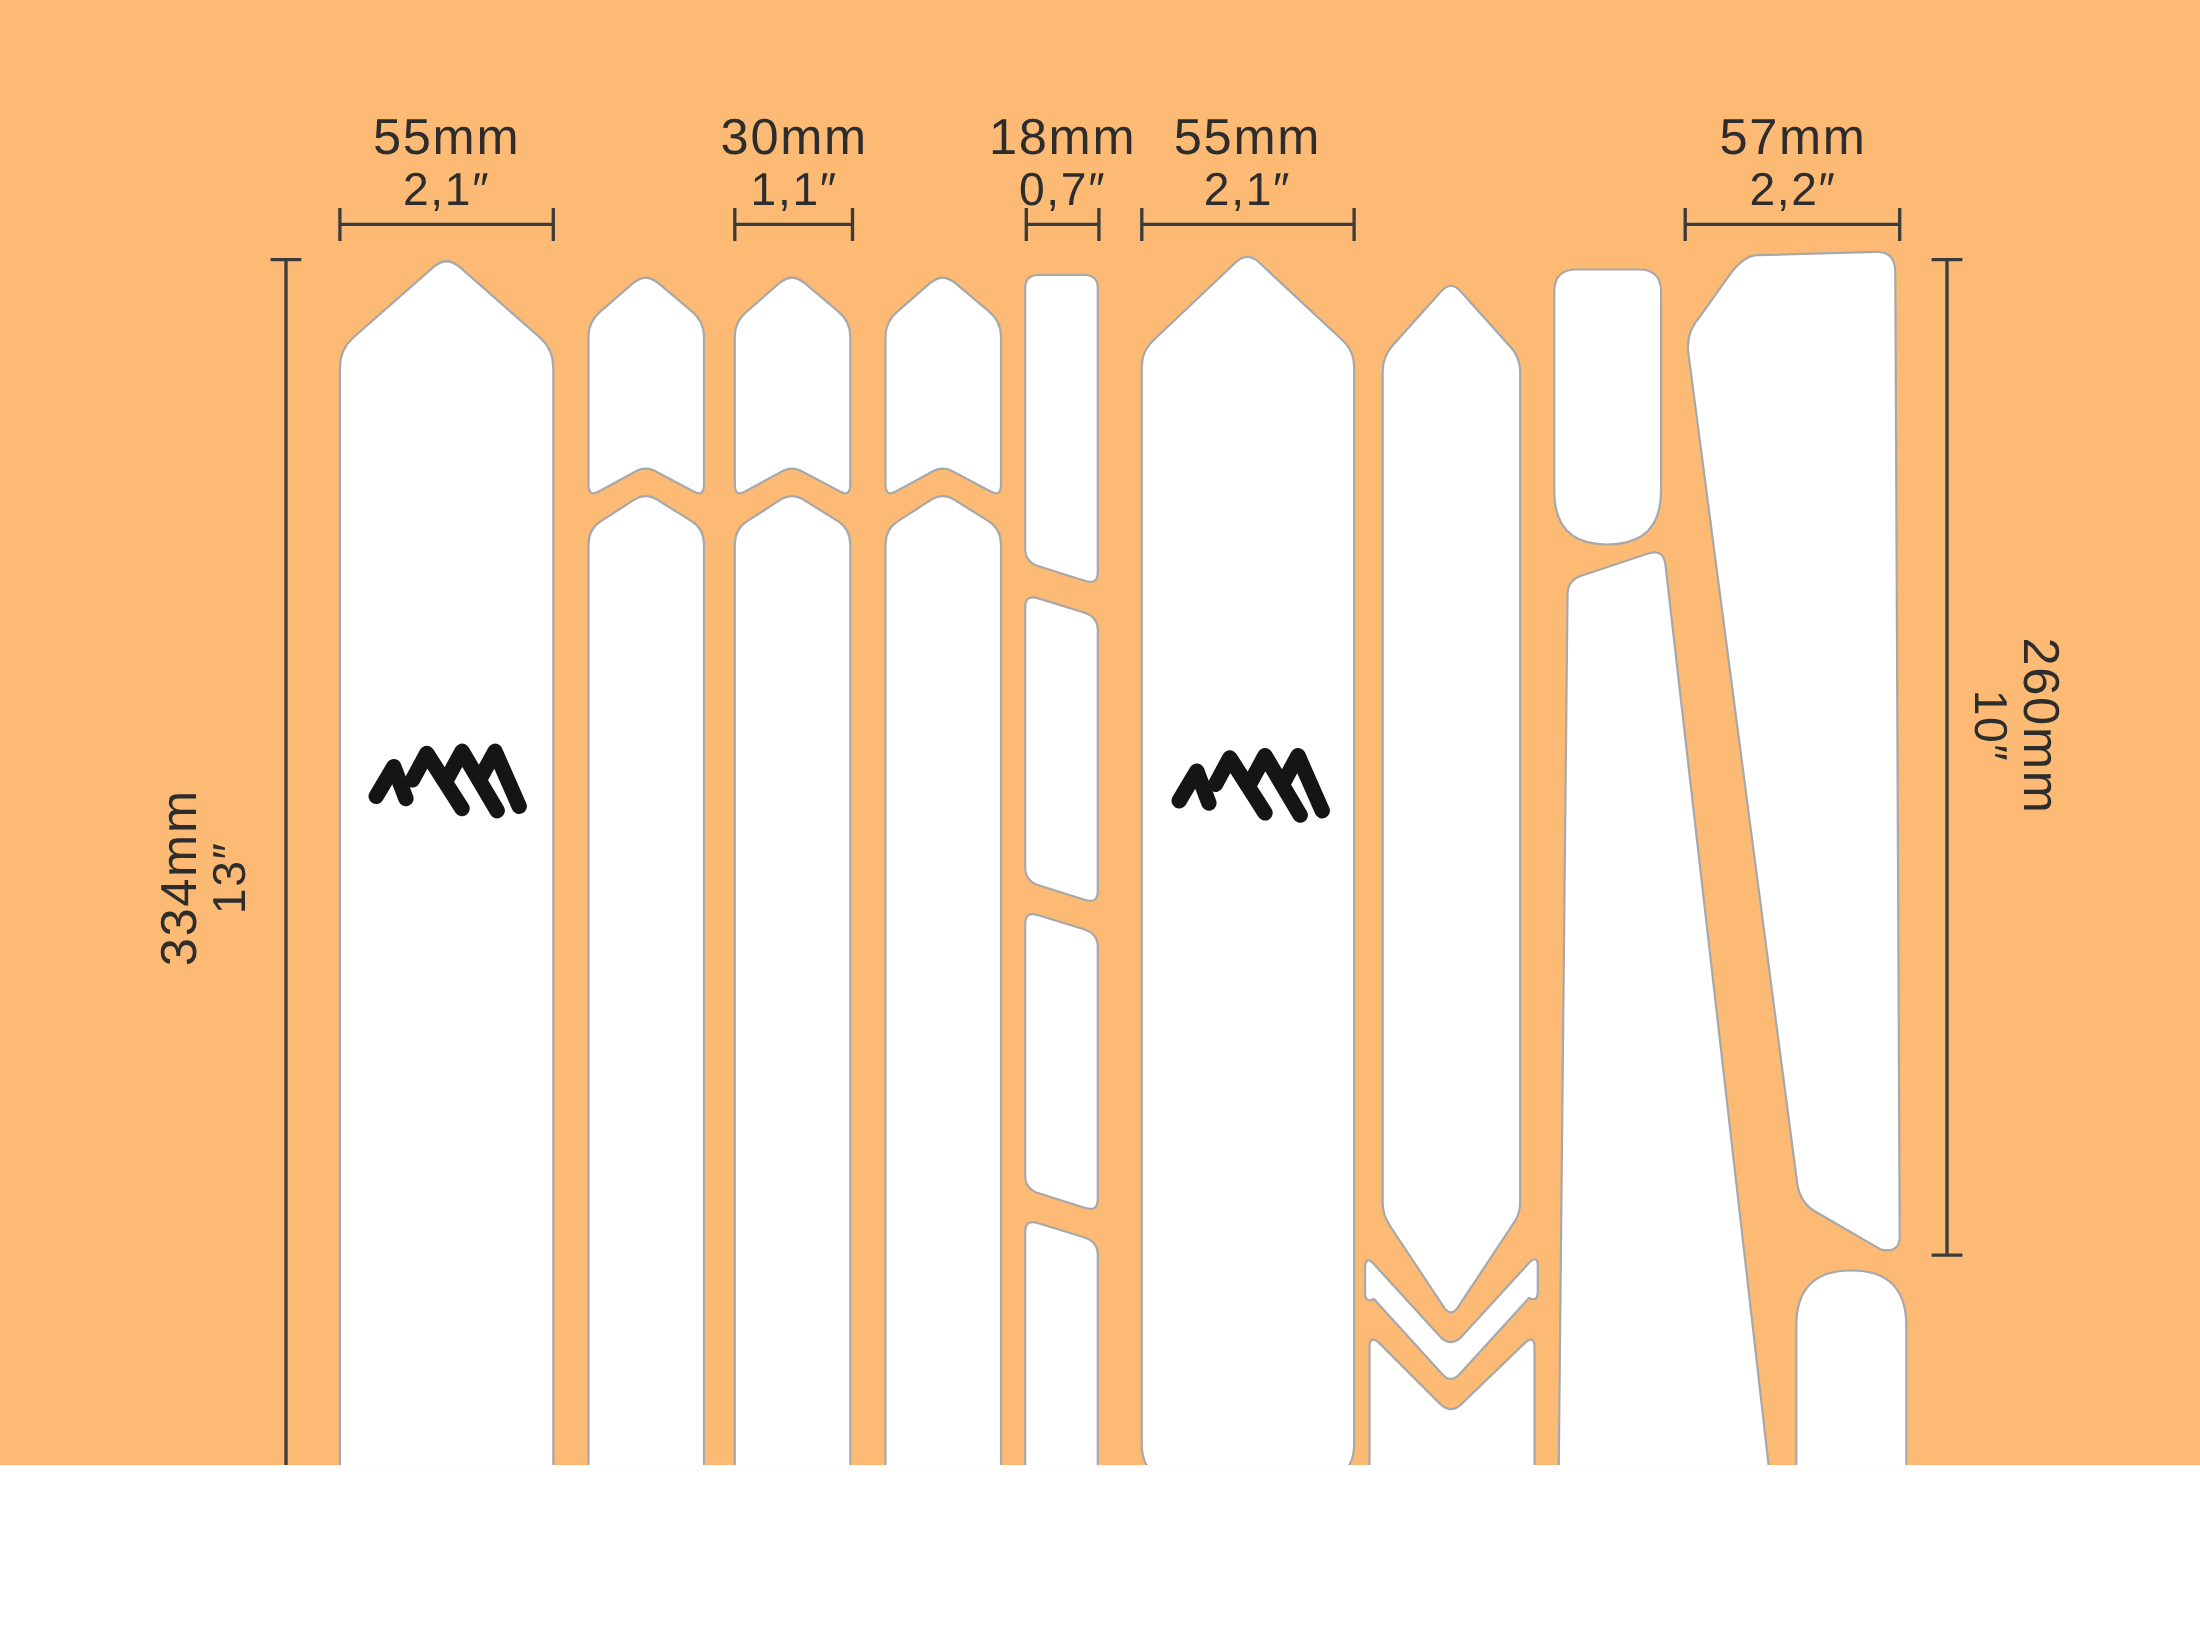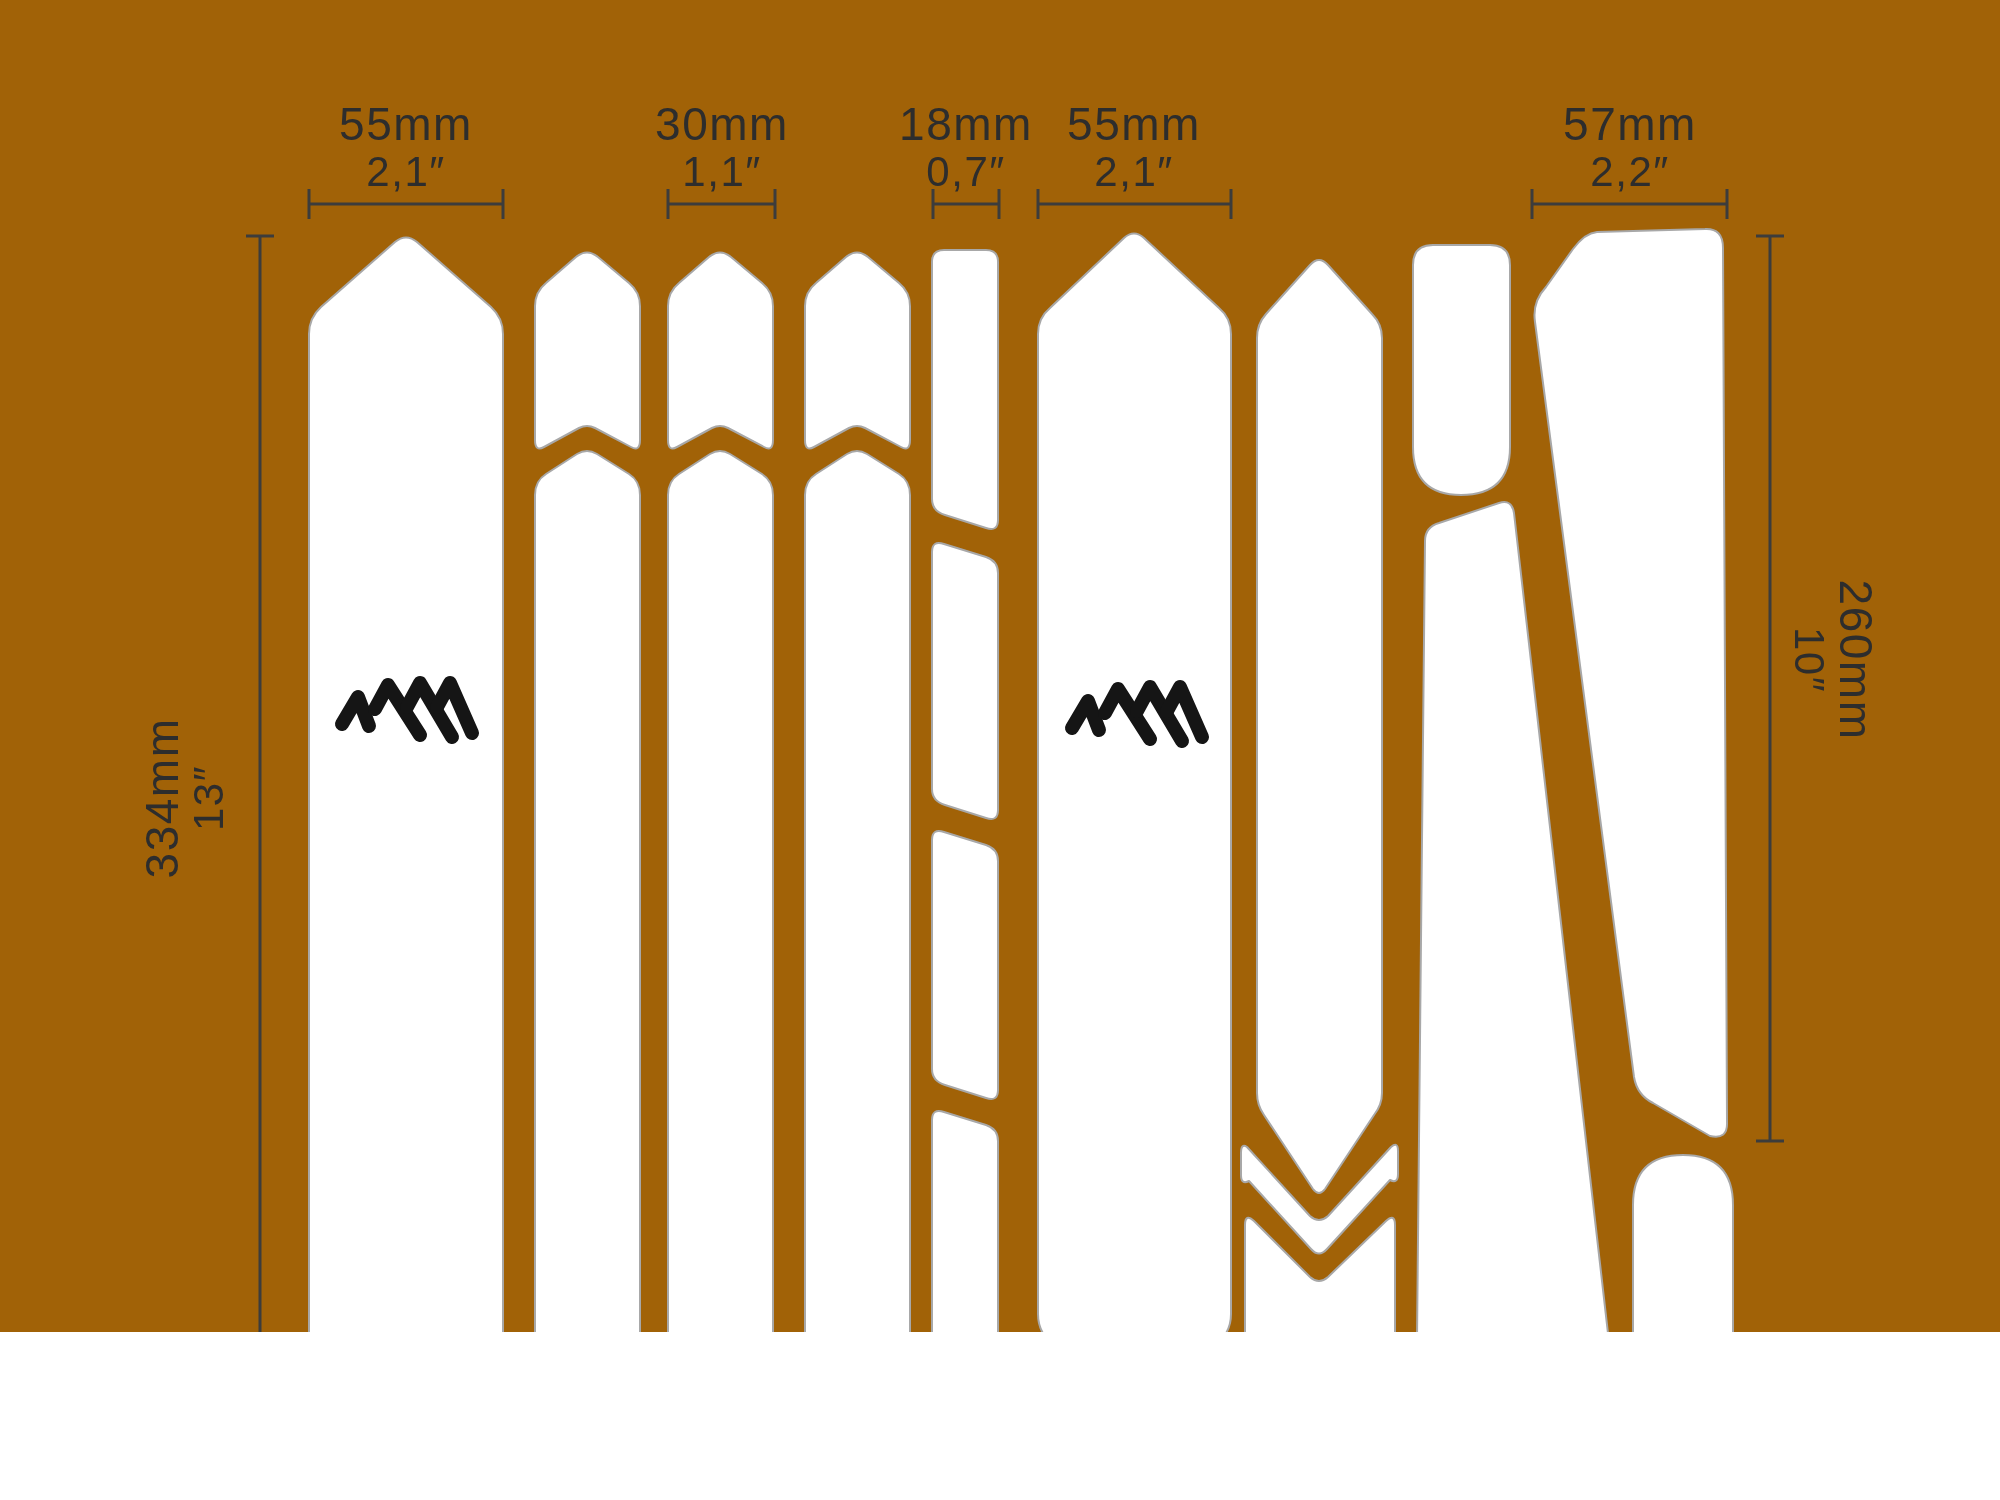--- a/index.html
+++ b/index.html
@@ -1,16 +1,16 @@
 <!DOCTYPE html>
 <html><head>
 <meta charset="utf-8">
 <style>
   html,body{margin:0;padding:0;background:#ffffff;}
-  .stage{position:relative;width:2000px;height:1332px;background:#a16207;overflow:hidden;text-align:right;}
+  .stage{position:relative;width:2000px;height:1332px;background:#fdba74;overflow:hidden;text-align:right;}
   svg{display:block;}
   .piece{fill:#ffffff;stroke:#a8a8a8;stroke-width:2;stroke-linejoin:round;}
   .dim{stroke:#3c3c3c;stroke-width:3;fill:none;}
   .dimtext{fill:#2d2d2d;font-family:"Liberation Sans",sans-serif;text-anchor:middle;}
   .mm{font-size:46px;letter-spacing:1.5px;}
   .in{font-size:42px;letter-spacing:1.5px;}
   .logo path{fill:none;stroke:#151515;stroke-width:14;stroke-linecap:round;stroke-linejoin:round;}
 </style>
 </head>
 <body>

